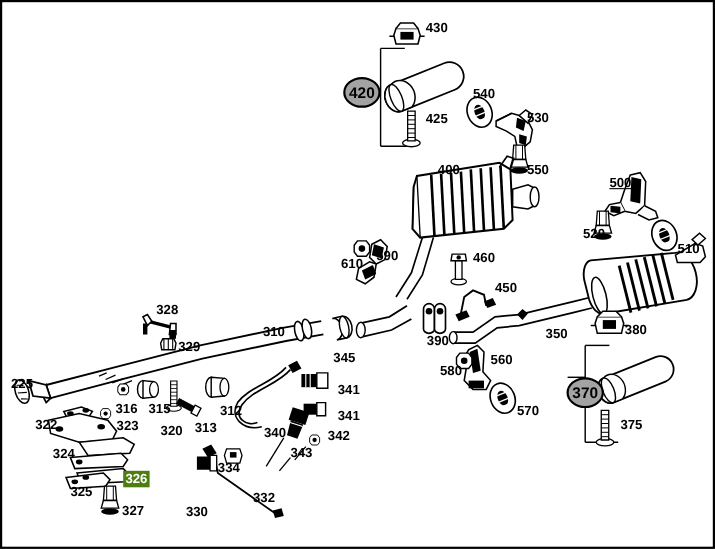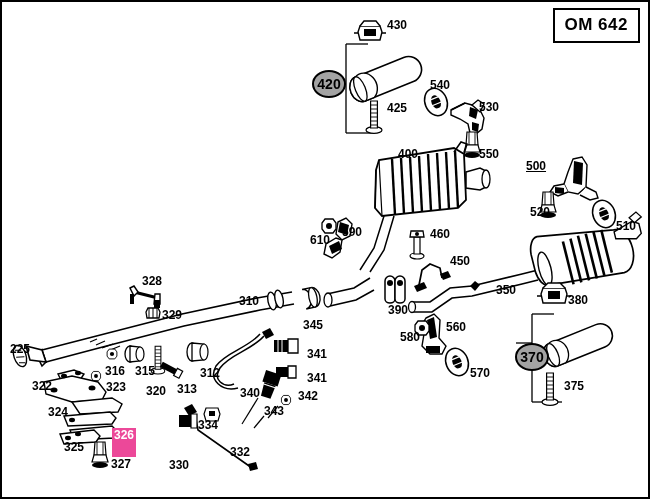--- a/index.html
+++ b/index.html
@@ -21,23 +21,23 @@
     position:absolute;
     font-family:"Liberation Sans", sans-serif;
     font-size:12px;
     font-weight:700;
     color:#000;
     line-height:1;
     white-space:nowrap;
     letter-spacing:0px;
   }
   .lbl-hl{
-    background:#ec4899;
+    background:#4d7c0f;
     color:#ffffff;
-    padding:1px 2px 16px 2px;
+    padding:1px 2px 2px 2px;
   }
   
   .ccall{
     position:absolute;
     width:34px;height:28px;
     border:2px solid #000;
     border-radius:50%;
     background:#a3a3a3;
     display:flex;align-items:center;justify-content:center;
     font-family:"Liberation Sans", sans-serif;
@@ -372,43 +372,42 @@
     </g>
 
     <g transform="translate(185,419)">
       <path d="M-8,-6 L4,-6 L4,6 L-8,6 Z" fill="#000"></path>
       <path d="M4,-7 L10,-7 L10,7 L4,7 Z" fill="#fff" stroke="#000" stroke-width="1.2"></path>
     </g>
 
     <path d="M276,404 L266,416" stroke="#000" stroke-width="1.2" fill="none"></path>
   </svg>
 
-  <div id="title-box">OM 642</div>
 
   <div class="ccall" style="left:310px;top:68px;">420</div>
   <div class="ccall" style="left:513px;top:341px;">370</div>
 
   <span class="lbl" style="left:385px;top:17px;">430</span>
   <span class="lbl" style="left:385px;top:100px;">425</span>
   <span class="lbl" style="left:428px;top:77px;">540</span>
   <span class="lbl" style="left:477px;top:99px;">530</span>
   <span class="lbl" style="left:477px;top:146px;">550</span>
-  <span class="lbl" style="left:524px;top:158px;text-decoration:underline;">500</span>
+  <span class="lbl" style="left:552px;top:158px;text-decoration:underline;">500</span>
   <span class="lbl" style="left:528px;top:194px;margin-top:10px;">520</span>
   <span class="lbl" style="left:614px;top:218px;">510</span>
   <span class="lbl" style="left:396px;top:146px;">400</span>
   <span class="lbl" style="left:428px;top:226px;">460</span>
   <span class="lbl" style="left:448px;top:253px;">450</span>
   <span class="lbl" style="left:308px;top:232px;">610</span>
   <span class="lbl" style="left:340px;top:224px;">590</span>
   <span class="lbl" style="left:386px;top:302px;">390</span>
   <span class="lbl" style="left:398px;top:329px;">580</span>
   <span class="lbl" style="left:444px;top:319px;">560</span>
   <span class="lbl" style="left:468px;top:365px;">570</span>
-  <span class="lbl" style="left:494px;top:282px;">350</span>
+  <span class="lbl" style="left:494px;top:295px;">350</span>
   <span class="lbl" style="left:566px;top:292px;">380</span>
   <span class="lbl" style="left:562px;top:378px;">375</span>
   <span class="lbl" style="left:140px;top:273px;">328</span>
   <span class="lbl" style="left:160px;top:307px;">329</span>
   <span class="lbl" style="left:237px;top:293px;">310</span>
   <span class="lbl" style="left:301px;top:317px;">345</span>
   <span class="lbl" style="left:8px;top:341px;">225</span>
   <span class="lbl" style="left:103px;top:363px;">316</span>
   <span class="lbl" style="left:133px;top:363px;">315</span>
   <span class="lbl" style="left:198px;top:365px;">312</span>

